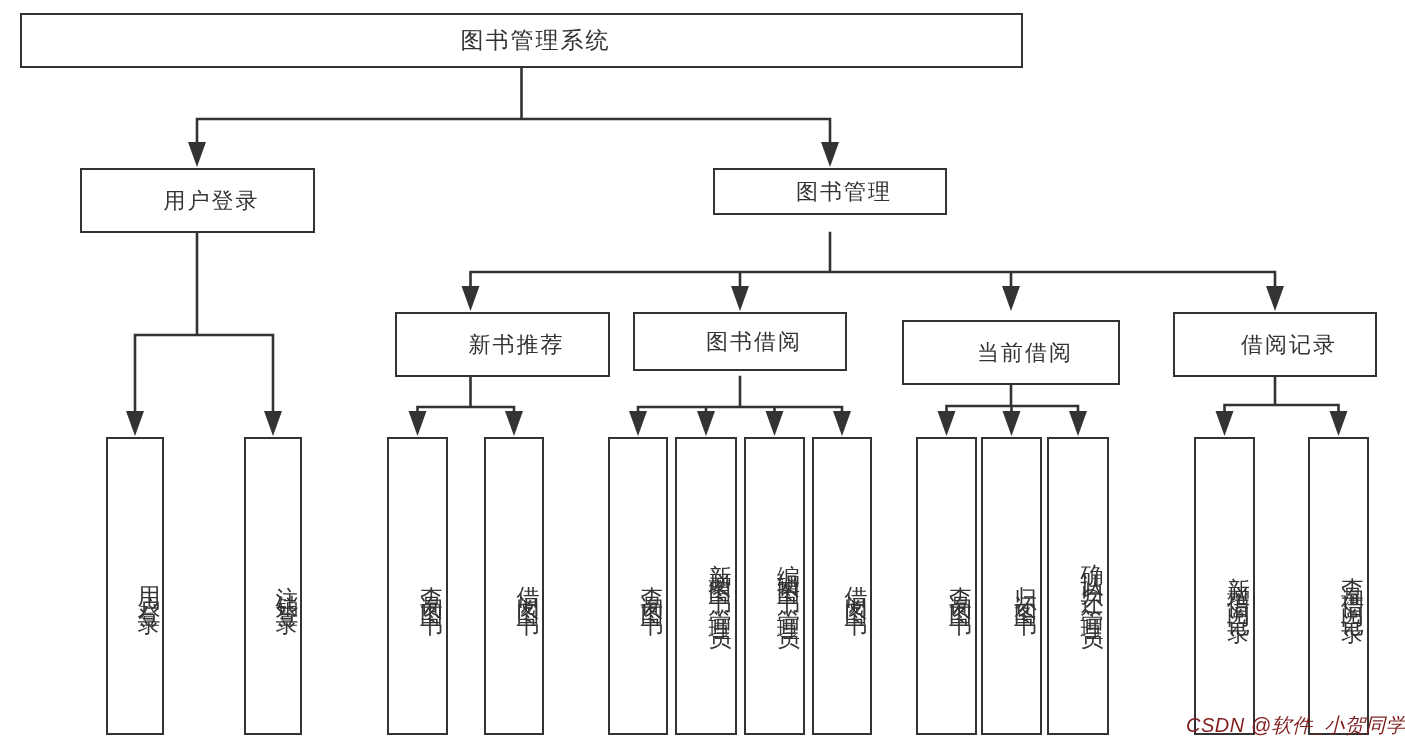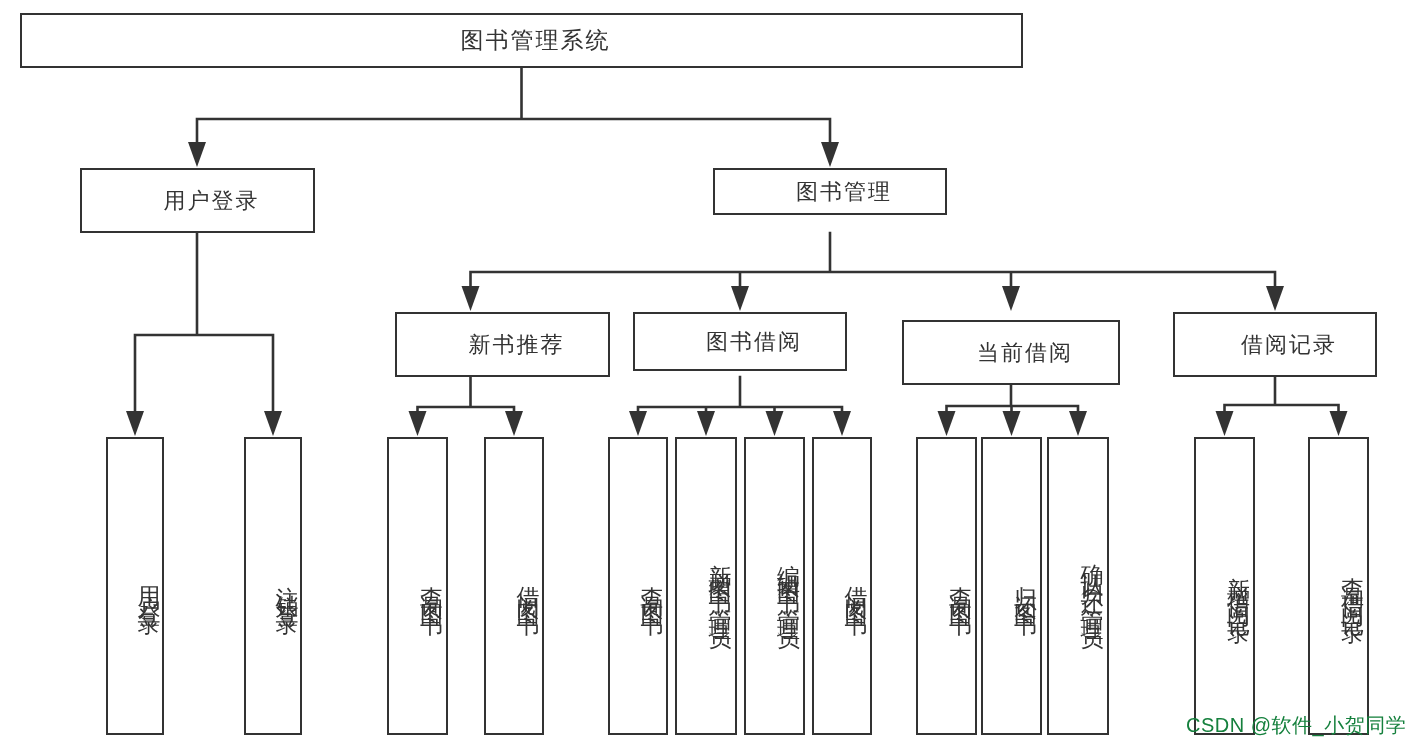--- a/index.html
+++ b/index.html
@@ -38,23 +38,24 @@
     font-size: 23px;
     letter-spacing: 9px;
     line-height: 1.0;
     max-height: 290px;
   }
   .watermark {
     position: absolute;
     left: 1186px;
     top: 712px;
     font-size: 20px;
-    color: #15803d;
+    color: #7f1d1d;
     white-space: nowrap;
     letter-spacing: 0.5px;
+    font-style: italic;
   }
 </style>
 </head>
 <body>
 
 <div id="canvas">
 
   <svg id="wires" viewBox="0 0 1405 747" fill="none" stroke="#333333" stroke-width="2.6" stroke-linecap="square">
 
     <path d="M521.5,68 V119 M197,119 H830 M197,119 V158 M830,119 V158"></path>

